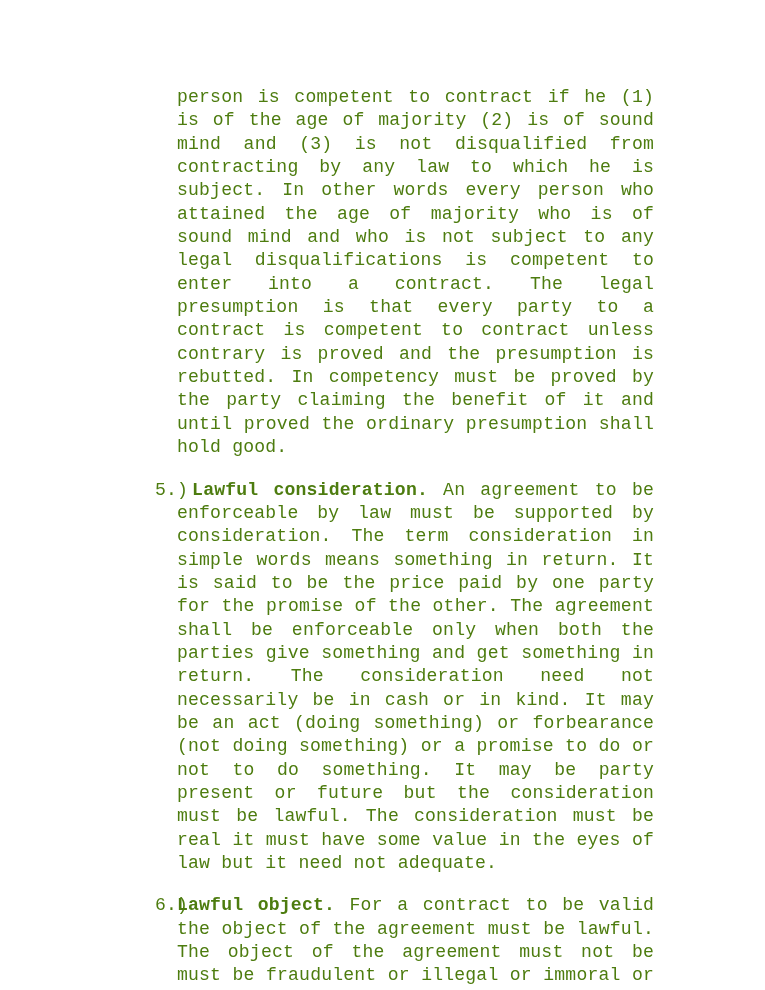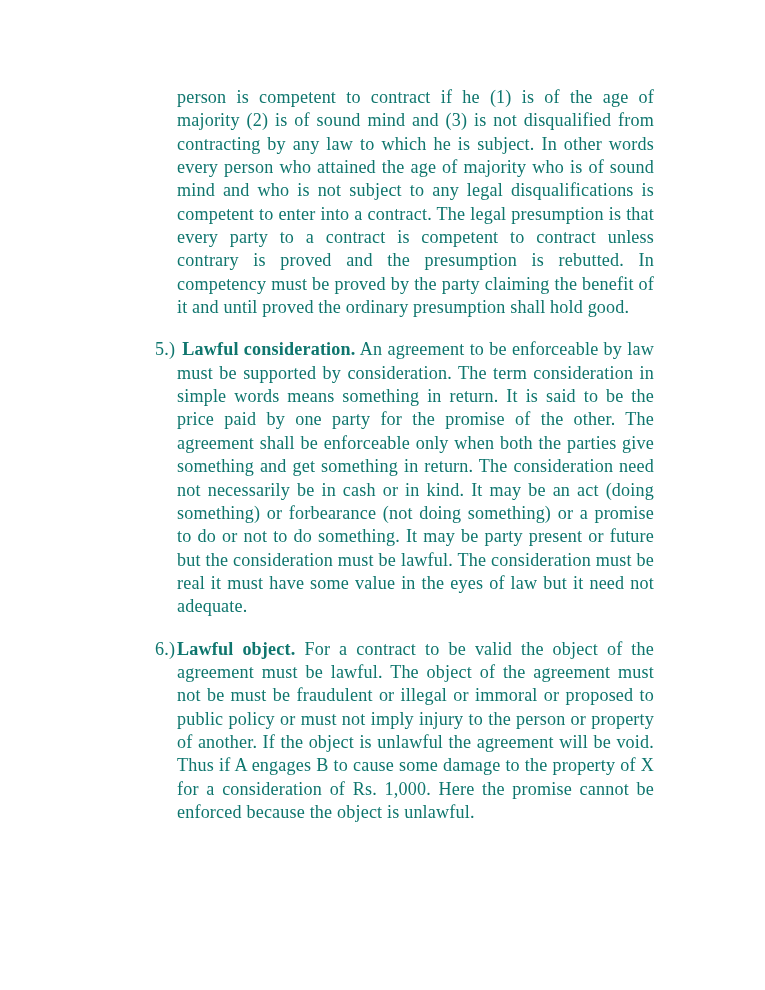--- a/index.html
+++ b/index.html
@@ -7,22 +7,22 @@
     margin: 0;
     padding: 0;
     background: #ffffff;
   }
   .page {
     position: relative;
     width: 765px;
     height: 990px;
     background: #ffffff;
     overflow: hidden;
-    font-family: Liberation Serif, serif;
-    color: #0f766e;
+    font-family: Liberation Mono, monospace;
+    color: #4d7c0f;
     -webkit-font-smoothing: antialiased;
   }
 
   .content {
     position: absolute;
     left: 155px;
     top: 86px;
     width: 499px;
   }
 

